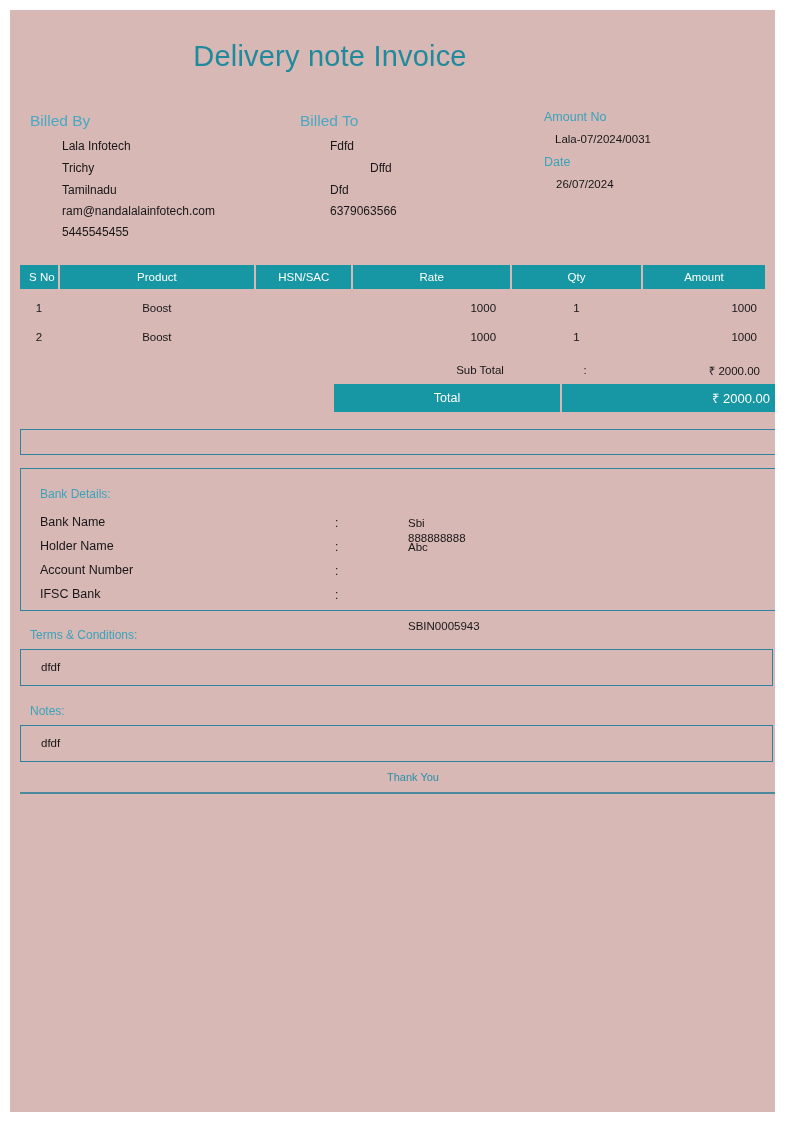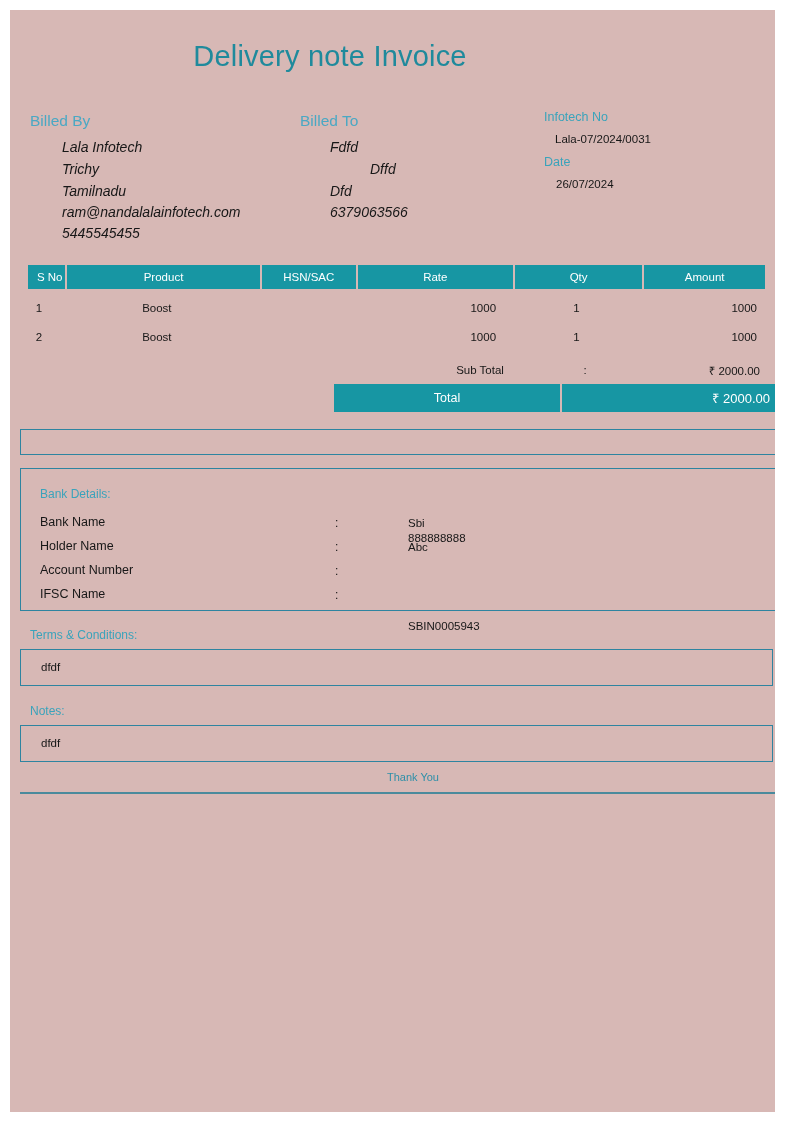--- a/index.html
+++ b/index.html
@@ -35,24 +35,23 @@
 
   
   .party-head {
     position: absolute;
     font-size: 15.5px;
     color: #4aa8c4;
     white-space: nowrap;
   }
   .party-line {
     position: absolute;
-    font-size: 14px;
-    color: #171717;
-    white-space: nowrap;
-    font-style: italic;
+    font-size: 12px;
+    color: #171717;
+    white-space: nowrap;
   }
   .meta-head {
     position: absolute;
     font-size: 12.5px;
     color: #3aa3bb;
     white-space: nowrap;
   }
   .meta-val {
     position: absolute;
     font-size: 11.5px;
@@ -72,21 +71,21 @@
     color: #ffffff;
     font-size: 11.5px;
     display: flex;
     align-items: center;
     justify-content: center;
     height: 100%;
     margin-right: 2px;
     white-space: nowrap;
   }
   #table-head .th:last-child { margin-right: 0; }
-  .th.c-sno   { width: 38px; justify-content: flex-start; padding-left: 6px; margin-left: 8px; }
+  .th.c-sno   { width: 38px; justify-content: flex-start; padding-left: 6px; }
   .th.c-prod  { width: 196px; }
   .th.c-hsn   { width: 96px; }
   .th.c-rate  { width: 158px; }
   .th.c-qty   { width: 130px; }
   .th.c-amt   { width: 123px; }
 
   .item-row {
     position: absolute;
     left: 10px;
     width: 745px;
@@ -215,21 +214,21 @@
   <div class="party-line" style="left:52px; top:173px;">Tamilnadu</div>
   <div class="party-line" style="left:52px; top:194px;">ram@nandalalainfotech.com</div>
   <div class="party-line" style="left:52px; top:215px;">5445545455</div>
 
   <div class="party-head" style="left:290px; top:102px;">Billed To</div>
   <div class="party-line" style="left:320px; top:129px;">Fdfd</div>
   <div class="party-line" style="left:320px; top:151px;margin-left:40px;">Dffd</div>
   <div class="party-line" style="left:320px; top:173px;">Dfd</div>
   <div class="party-line" style="left:320px; top:194px;">6379063566</div>
 
-  <div class="meta-head" style="left:534px; top:100px;">Infotech No</div>
+  <div class="meta-head" style="left:534px; top:100px;">Amount No</div>
   <div class="meta-val" style="left:545px; top:123px;">Lala-07/2024/0031</div>
   <div class="meta-head" style="left:534px; top:145px;">Date</div>
   <div class="meta-val" style="left:546px; top:168px;">26/07/2024</div>
 
   <div id="table-head">
     <div class="th c-sno">S No</div>
     <div class="th c-prod">Product</div>
     <div class="th c-hsn">HSN/SAC</div>
     <div class="th c-rate">Rate</div>
     <div class="th c-qty">Qty</div>
@@ -276,21 +275,21 @@
   <div class="bank-value" style="top:507px;">Sbi</div>
 
   <div class="bank-label" style="top:529px;">Holder Name</div>
   <div class="bank-colon" style="top:530px;">:</div>
   <div class="bank-value" style="top:531px;">Abc</div>
 
   <div class="bank-label" style="top:553px;">Account Number</div>
   <div class="bank-colon" style="top:554px;">:</div>
   <div class="bank-value" style="top:522px;">888888888</div>
 
-  <div class="bank-label" style="top:577px;">IFSC Name</div>
+  <div class="bank-label" style="top:577px;">IFSC Bank</div>
   <div class="bank-colon" style="top:578px;">:</div>
   <div class="bank-value" style="top:610px;">SBIN0005943</div>
 
   <div class="section-head" style="left:20px; top:618px;">Terms &amp; Conditions:</div>
   <div class="box" id="terms-box">
     <div class="box-text" style="left:20px; top:11px;">dfdf</div>
   </div>
 
   <div class="section-head" style="left:20px; top:694px;">Notes:</div>
   <div class="box" id="notes-box">

